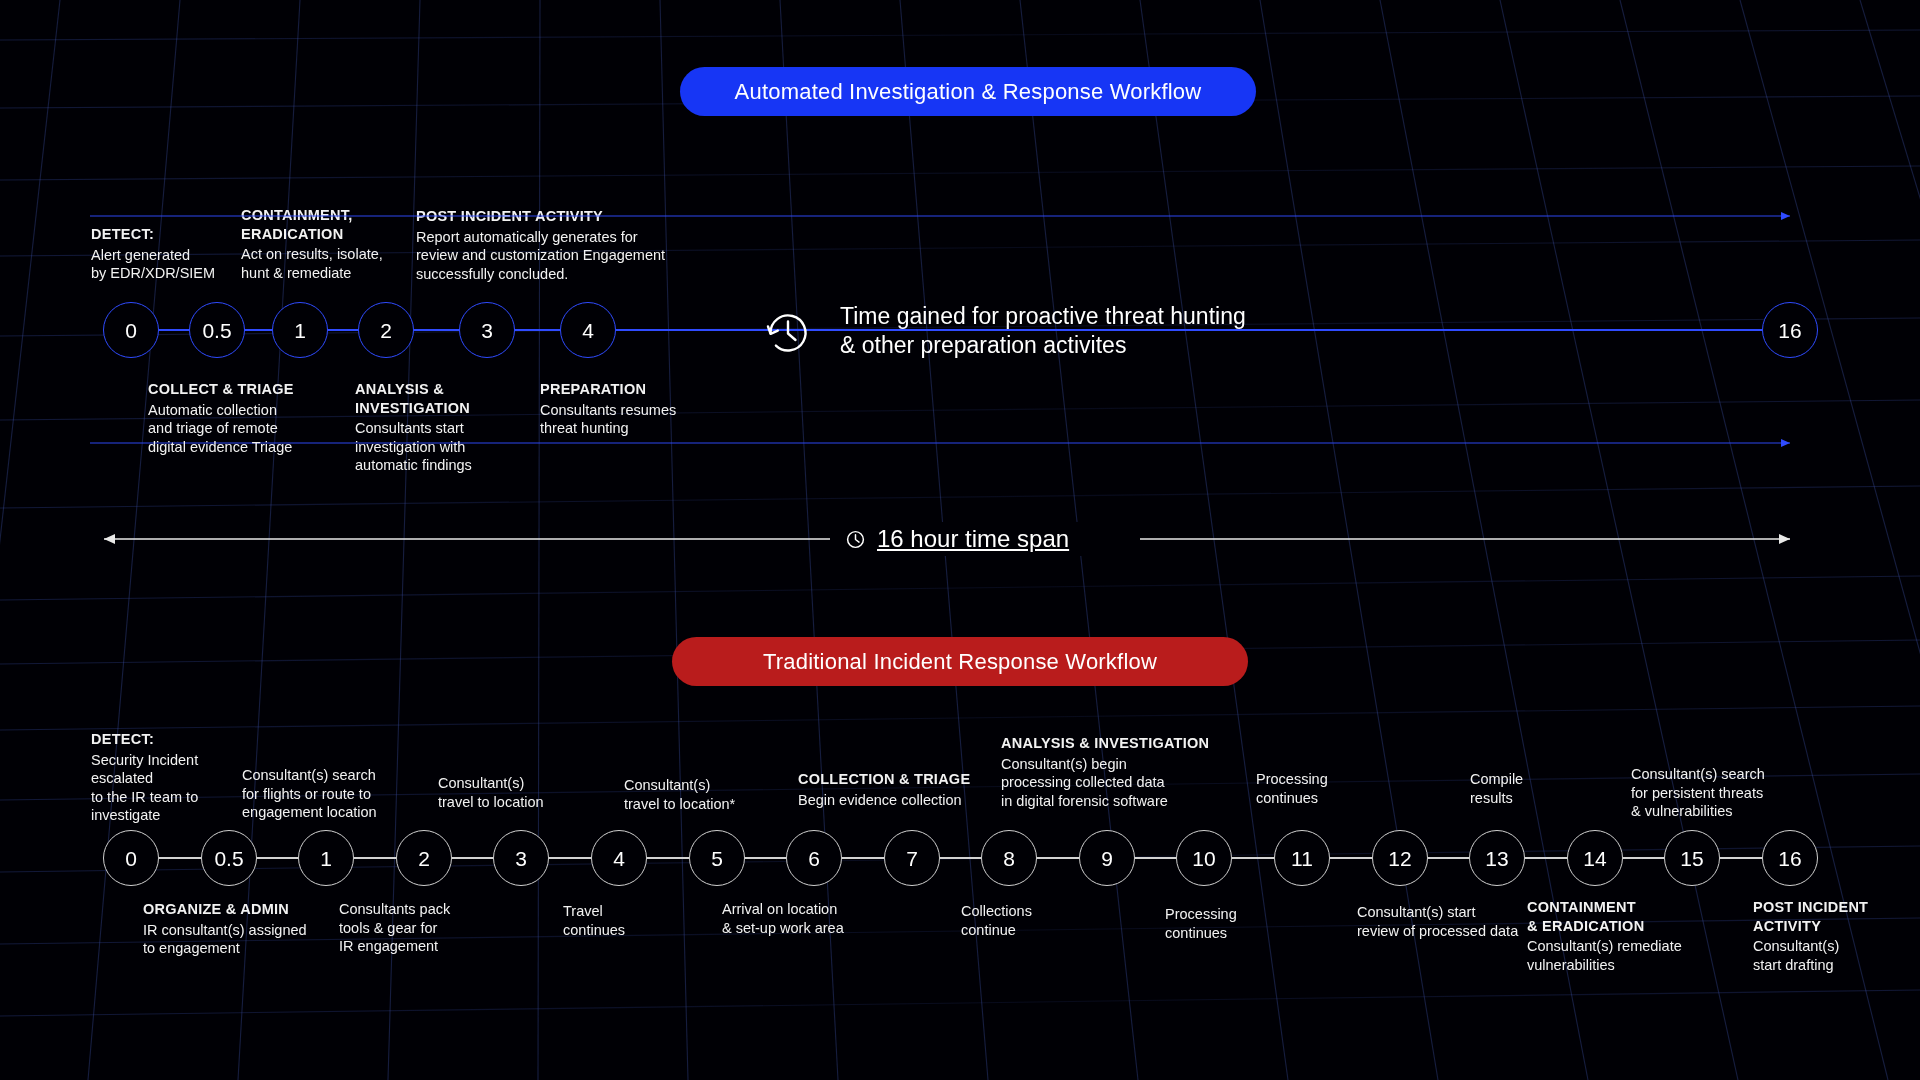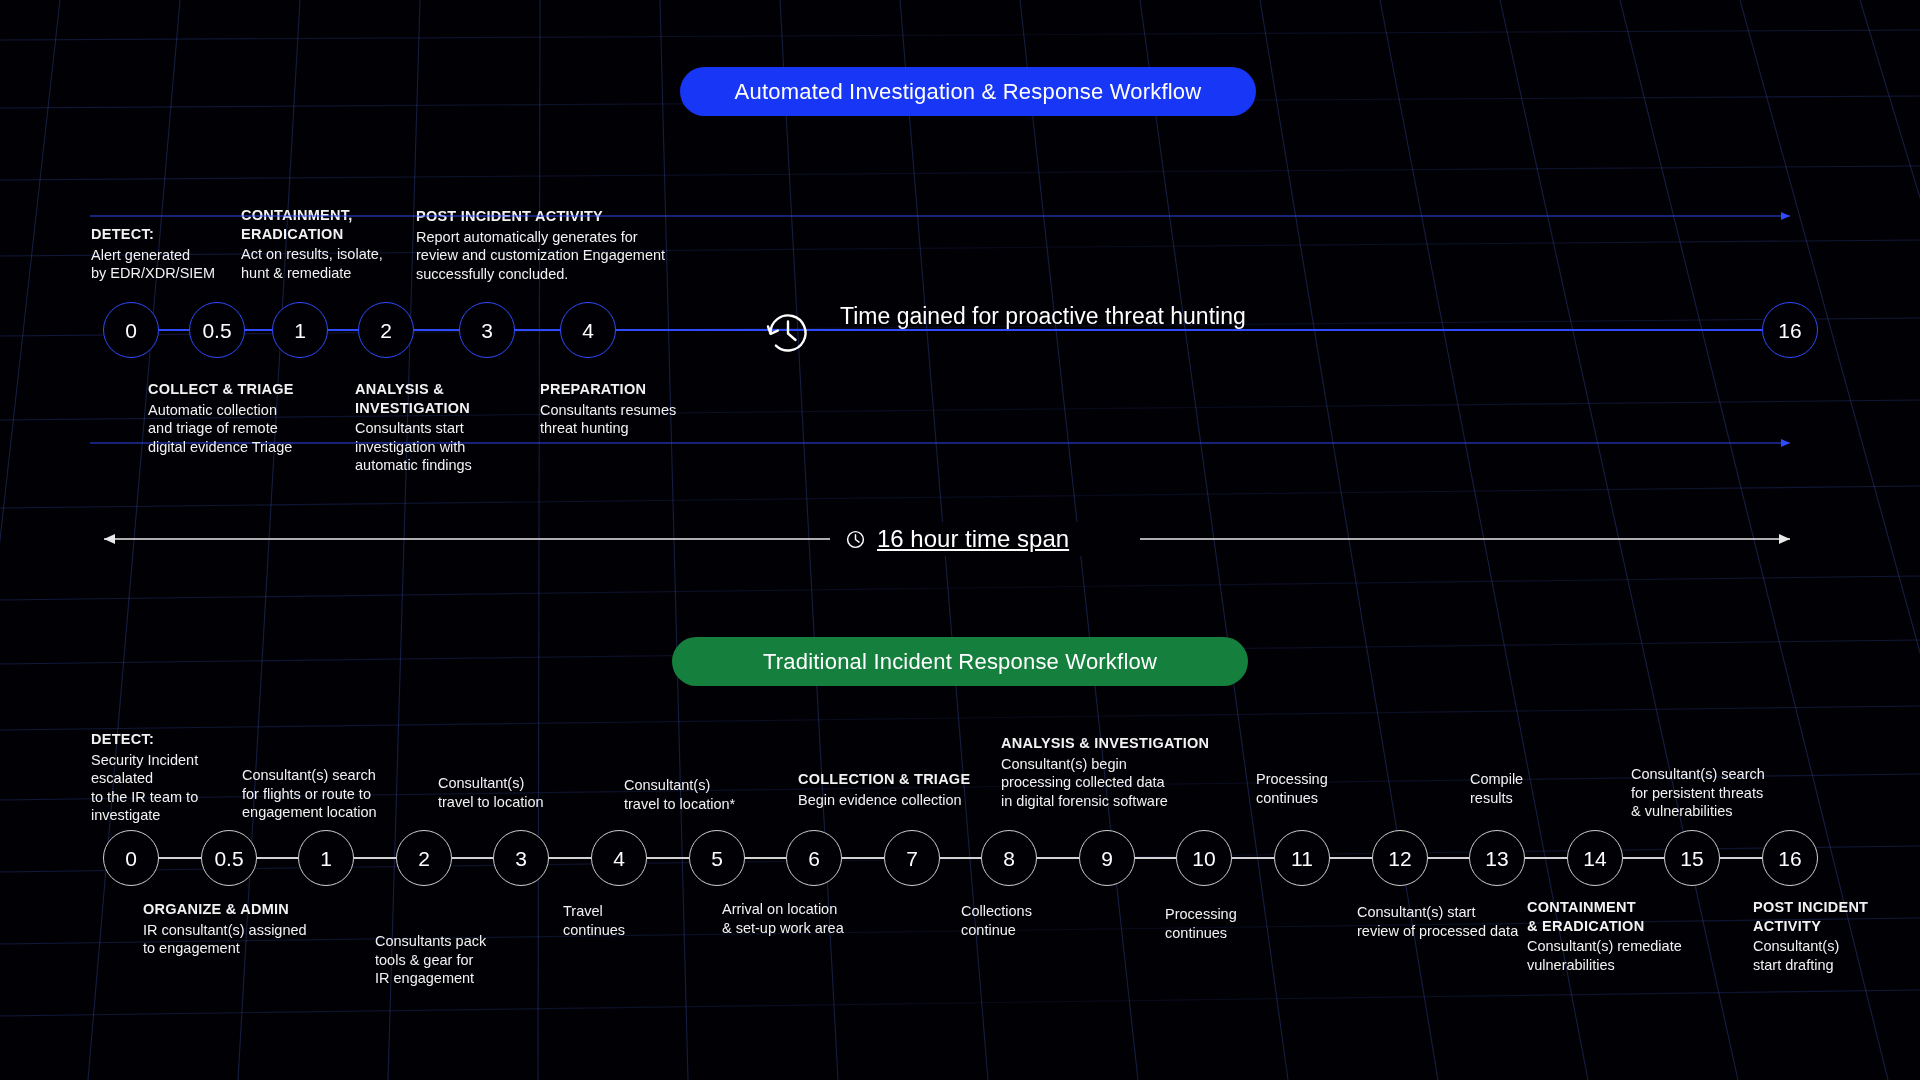--- a/index.html
+++ b/index.html
@@ -15,21 +15,21 @@
 
   
   .abs{position:absolute;}
 
   
   .pill{
     position:absolute;display:flex;align-items:center;justify-content:center;
     border-radius:30px;font-size:22px;letter-spacing:.2px;color:#fff;
   }
   .pill-blue{background:#1736F5;}
-  .pill-grey{background:#15803d;}
+  .pill-grey{background:#b91c1c;}
 
   
   .tl{position:absolute;height:56px;}
   .node{
     position:absolute;top:0;width:56px;height:56px;border-radius:50%;
     display:flex;align-items:center;justify-content:center;
     font-size:21px;line-height:1;box-sizing:border-box;background:#000005;
   }
   .node-blue{border:1.6px solid #2F4BFF;color:#ffffff;}
   .node-grey{border:1.6px solid #cfcfcf;color:#ffffff;}
@@ -153,20 +153,21 @@
 
   <div class="abs" style="left:763px;top:308px;width:50px;height:50px;">
     <svg viewBox="0 0 50 50" width="50" height="50" fill="none" stroke="#ffffff" stroke-width="2.4" stroke-linecap="round" stroke-linejoin="round">
       <path d="M7.5 25a17.5 17.5 0 1 1 5.4 12.6"></path>
       <path d="M5 18.5 L7.6 25.8 L14.8 22.6"></path>
       <path d="M25 13.5 V25.5 L32.5 32"></path>
     </svg>
   </div>
   <div class="gain-text" style="left:840px;top:302px;width:420px;">
     <div>Time gained for proactive threat hunting</div>
+    <div>&amp; other preparation activites</div>
   </div>
 
   <div class="blk" style="left:148px;top:380px;width:180px;">
     <span class="h">COLLECT &amp; TRIAGE</span>
     <span class="b" style="white-space:pre-line">Automatic collection
 and triage of remote
 digital evidence Triage</span>
   </div>
   <div class="blk" style="left:355px;top:380px;width:170px;">
     <span class="h" style="white-space:pre-line">ANALYSIS &amp;
@@ -281,21 +282,21 @@
       <div class="node node-grey" style="left: 1567px;">14</div>
       <div class="node node-grey" style="left: 1664px;">15</div>
       <div class="node node-grey" style="left: 1762px;">16</div>
     </div>
 
   <div class="blk" style="left:143px;top:900px;width:200px;">
     <span class="h">ORGANIZE &amp; ADMIN</span>
     <span class="b" style="white-space:pre-line">IR consultant(s) assigned
 to engagement</span>
   </div>
-  <div class="blk" style="left:339px;top:932px;width:160px;margin-left:36px;">
+  <div class="blk" style="left:339px;top:900px;width:160px;">
     <span class="b" style="white-space:pre-line">Consultants pack
 tools &amp; gear for
 IR engagement</span>
   </div>
   <div class="blk" style="left:563px;top:902px;width:120px;">
     <span class="b" style="white-space:pre-line">Travel
 continues</span>
   </div>
   <div class="blk" style="left:722px;top:900px;width:190px;">
     <span class="b" style="white-space:pre-line">Arrival on location

